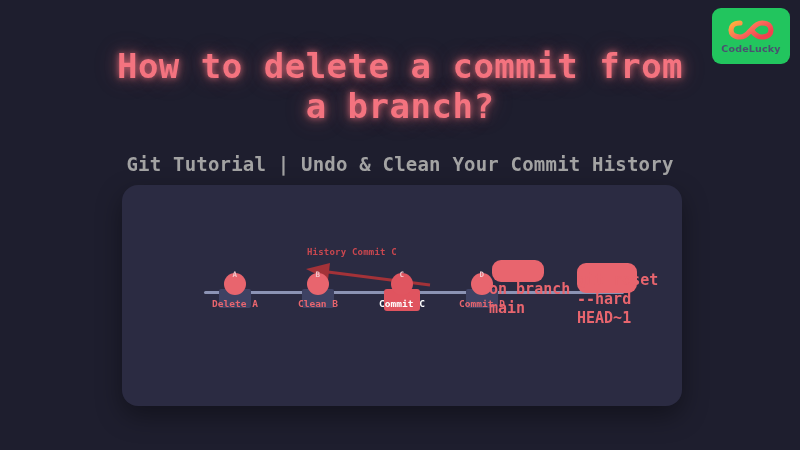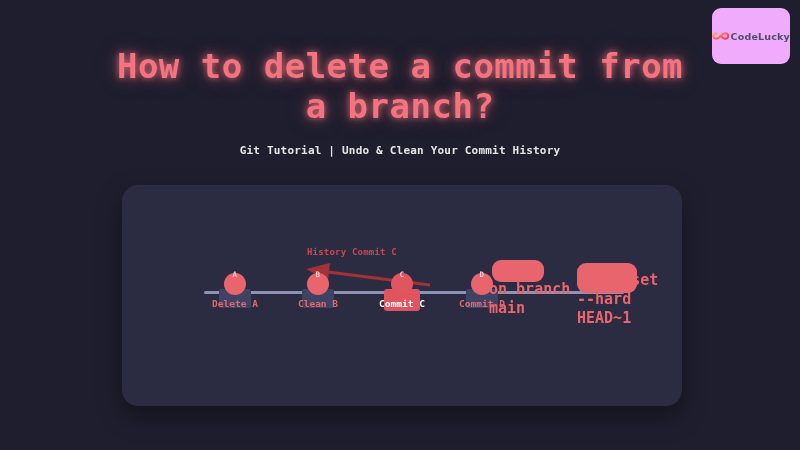--- a/index.html
+++ b/index.html
@@ -16,23 +16,24 @@
     position: relative;
   }
 
   
   #logo-badge {
     position: absolute;
     top: 8px;
     right: 10px;
     width: 78px;
     height: 56px;
-    background: #f0abfc;
+    background: #22c55e;
     border-radius: 9px;
     display: flex;
+    flex-direction: column;
     align-items: center;
     justify-content: center;
     gap: 1px;
   }
   #logo-mark { width: 46px; height: 24px; display: block; }
   #logo-text {
     font-family: "DejaVu Sans", sans-serif;
     font-size: 9.5px;
     font-weight: 700;
     color: #4a5170;
@@ -54,28 +55,28 @@
     letter-spacing: .5px;
     text-shadow:
       0 0 6px rgba(244,115,127,.75),
       0 0 14px rgba(244,115,127,.45),
       0 0 26px rgba(244,115,127,.25);
     white-space: pre-line;
   }
 
   #page-subtitle {
     position: absolute;
-    top: 144px;
+    top: 153px;
     left: 0;
     width: 800px;
     text-align: center;
     font-family: "DejaVu Sans Mono", monospace;
-    font-size: 11px;
-    font-weight: 700;
-    color: #e5e5e5;
+    font-size: 19px;
+    font-weight: 700;
+    color: #a3a3a3;
     letter-spacing: .2px;
   }
 
   
   #diagram-panel {
     position: absolute;
     left: 122px;
     top: 185px;
     width: 560px;
     height: 221px;

